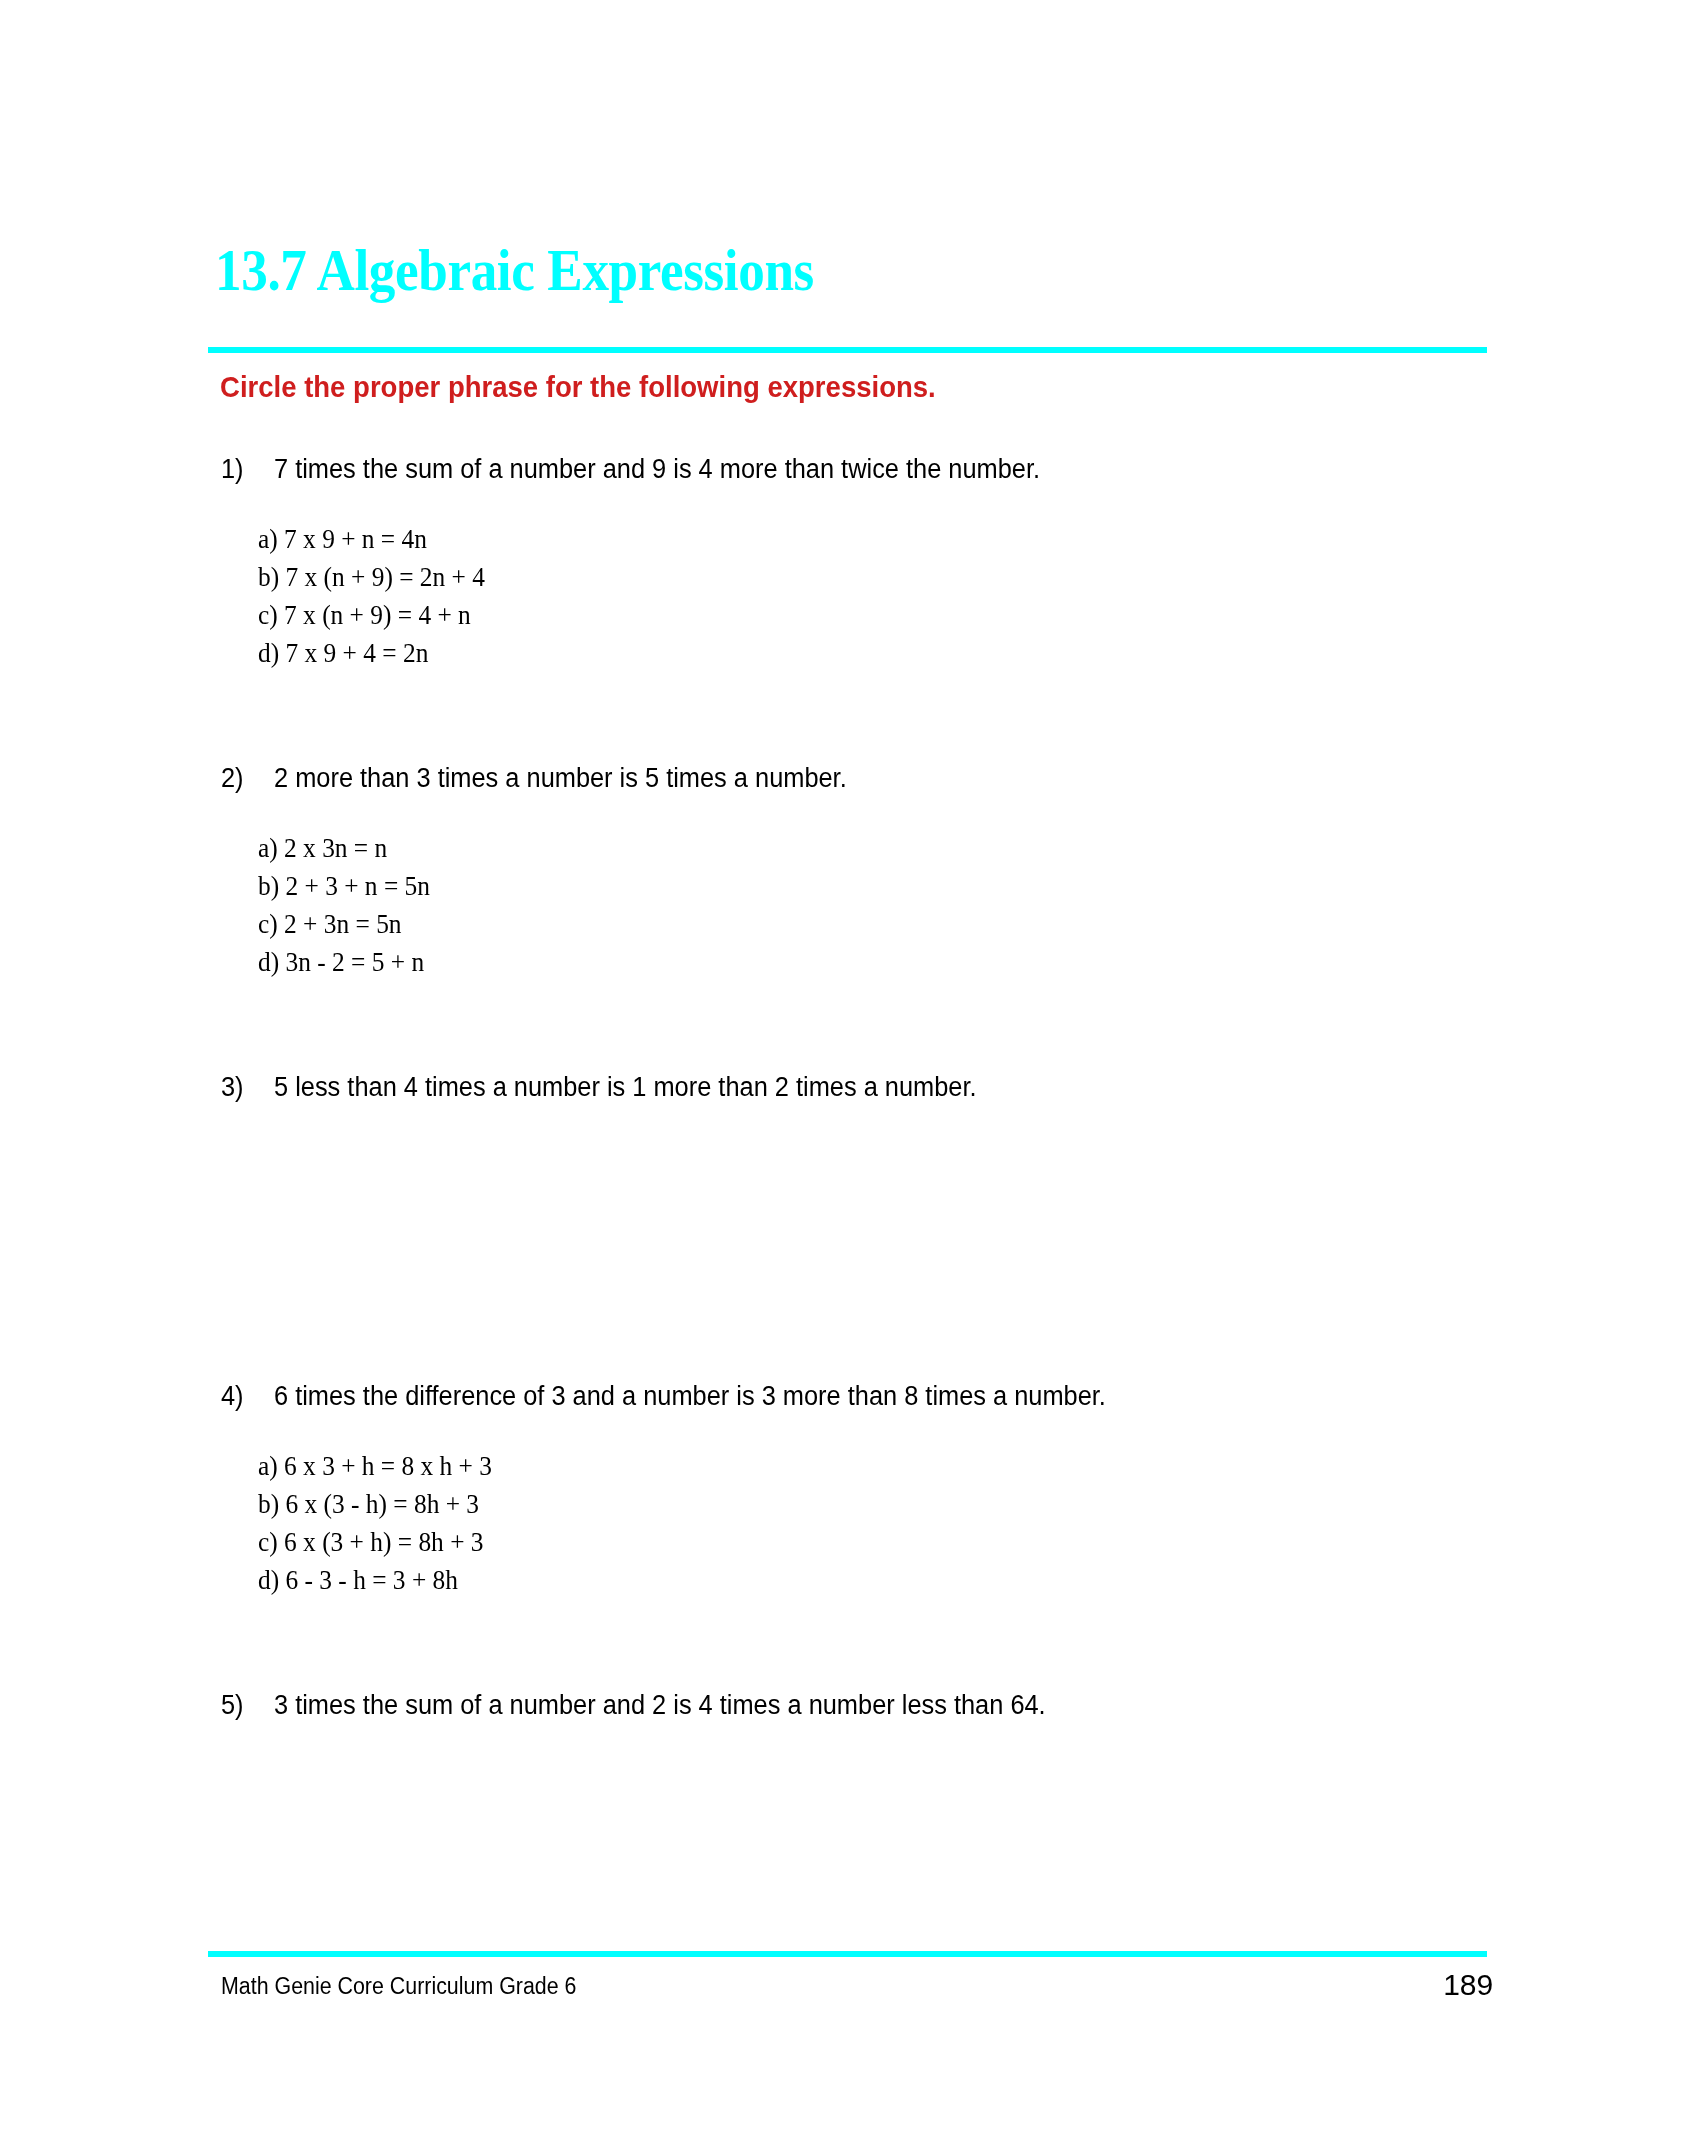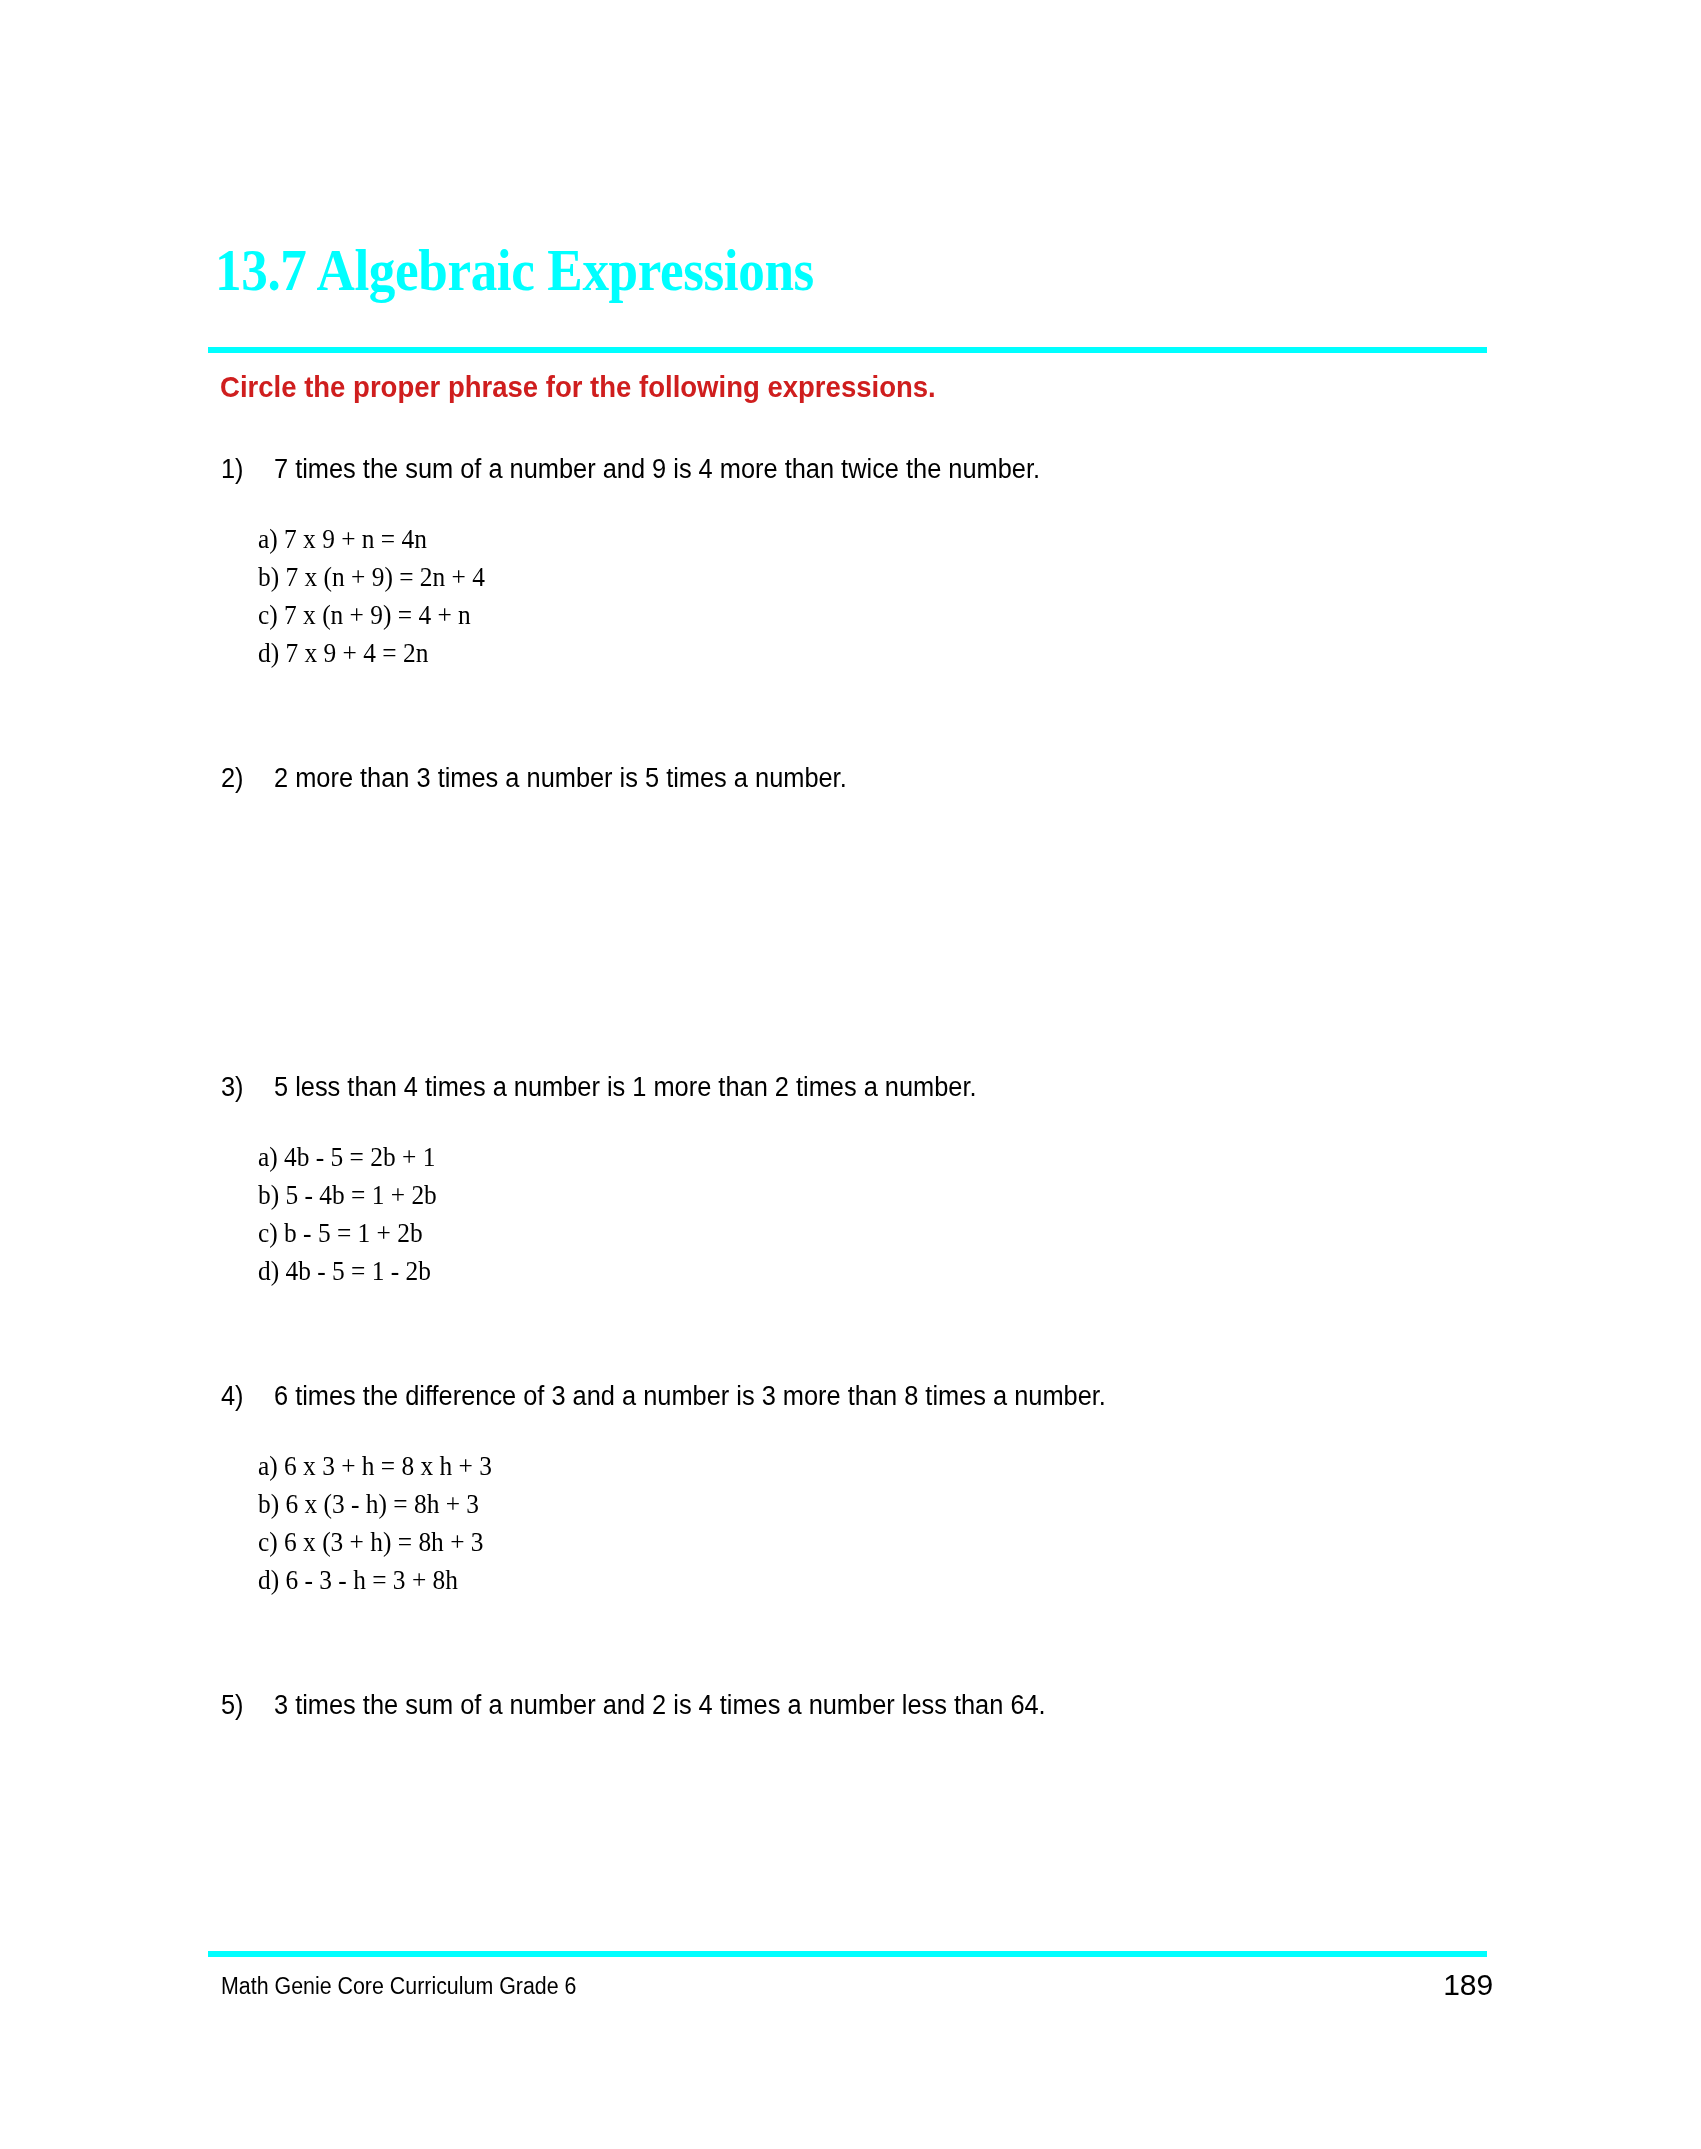--- a/index.html
+++ b/index.html
@@ -179,33 +179,33 @@
         <li class="option">c) 7 x (n + 9) = 4 + n</li>
         <li class="option">d) 7 x 9 + 4 = 2n</li>
       </ul>
     </div>
 
     <div class="question-block q2">
       <div class="question-line">
         <span class="q-number">2)</span>
         <span class="q-text">2 more than 3 times a number is 5 times a number.</span>
       </div>
+      <ul class="options">
+        <li class="option">a) 2 x 3n = n</li>
+        <li class="option">b) 2 + 3 + n = 5n</li>
+        <li class="option">c) 2 + 3n = 5n</li>
+        <li class="option">d) 3n - 2 = 5 + n</li>
+      </ul>
     </div>
 
     <div class="question-block q3">
       <div class="question-line">
         <span class="q-number">3)</span>
         <span class="q-text">5 less than 4 times a number is 1 more than 2 times a number.</span>
       </div>
-      <ul class="options">
-        <li class="option">a) 4b - 5 = 2b + 1</li>
-        <li class="option">b) 5 - 4b = 1 + 2b</li>
-        <li class="option">c) b - 5 = 1 + 2b</li>
-        <li class="option">d) 4b - 5 = 1 - 2b</li>
-      </ul>
     </div>
 
     <div class="question-block q4">
       <div class="question-line">
         <span class="q-number">4)</span>
         <span class="q-text">6 times the difference of 3 and a number is 3 more than 8 times a number.</span>
       </div>
       <ul class="options">
         <li class="option">a) 6 x 3 + h = 8 x h + 3</li>
         <li class="option">b) 6 x (3 - h) = 8h + 3</li>

